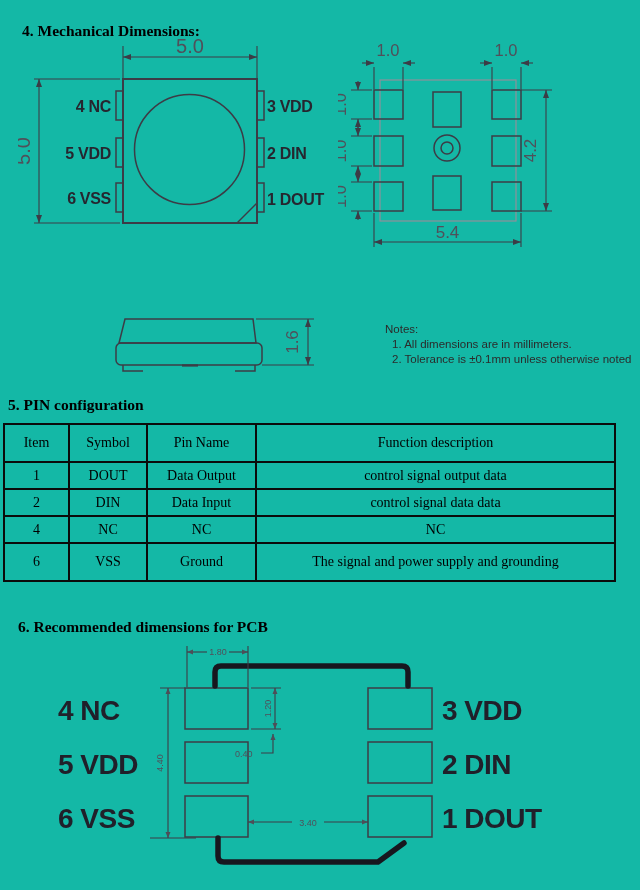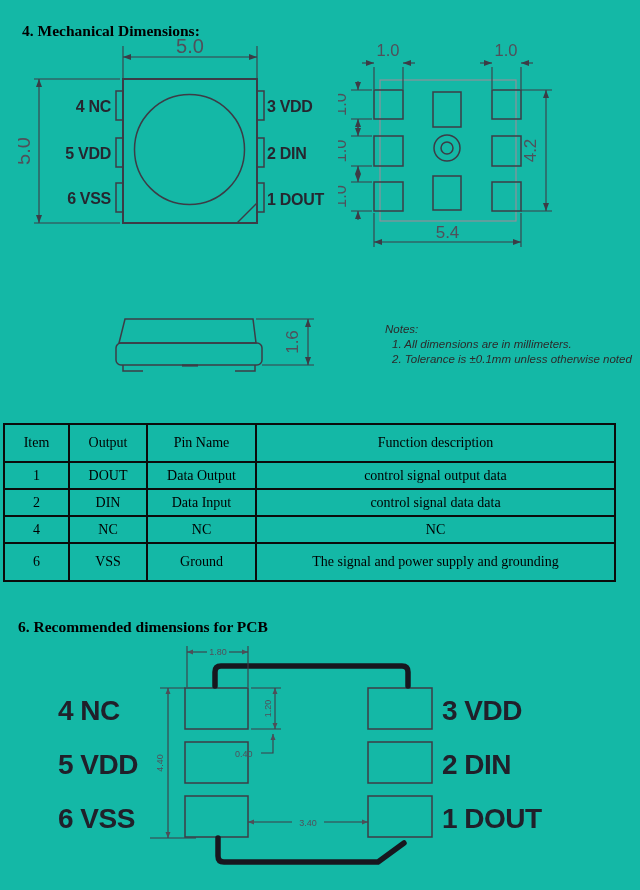--- a/index.html
+++ b/index.html
@@ -9,21 +9,21 @@
          color:#000;white-space:nowrap;}
   .s4t{left:22px;top:22px;font-size:15.5px;}
   .s5t{left:8px;top:396px;font-size:15.5px;}
   .s6t{left:18px;top:618px;font-size:15.5px;}
   .fig{position:absolute;}
   .figA{left:18px;top:36px;}
   .figB{left:338px;top:36px;}
   .figC{left:98px;top:300px;}
   .figD{left:40px;top:640px;}
   .notes{position:absolute;left:385px;top:322px;font-size:11.5px;line-height:15px;
-         color:#2b2b2b;white-space:nowrap;font-style:italic;}
+         color:#2b2b2b;white-space:nowrap;}
   .notes .nitem{padding-left:7px;}
   table.pintable{position:absolute;left:3px;top:423px;width:613px;border-collapse:collapse;
        table-layout:fixed;font-family:"Liberation Serif",serif;font-size:14px;color:#000;}
   table.pintable th,table.pintable td{border:2px solid #0b0b0b;text-align:center;
        vertical-align:middle;font-weight:normal;padding:0;overflow:hidden;}
   tr.hr{height:38px;} tr.rr{height:27px;} tr.rl{height:38px;}
   svg text{font-family:"Liberation Sans",sans-serif;}
   .dim{fill:#50505a;}
   .lblA{fill:#26262f;font-weight:bold;font-size:16px;letter-spacing:-0.3px;}
   .lblD{fill:#20202a;font-weight:bold;font-size:28px;letter-spacing:-0.5px;}
@@ -155,32 +155,33 @@
       <text class="dim" transform="translate(200,42) rotate(-90)" text-anchor="middle" font-size="17">1.6</text>
     </g>
   </svg>
 
   <div class="notes">
     <div>Notes:</div>
     <div class="nitem">1. All dimensions are in millimeters.</div>
     <div class="nitem">2. Tolerance is ±0.1mm unless otherwise noted</div>
   </div>
 
+  <div class="title s5t">5. PIN configuration</div>
 
   <table class="pintable">
     <colgroup>
         <col style="width:65px">
         <col style="width:78px">
         <col style="width:109px">
         <col>
       </colgroup>
     <thead>
       <tr class="hr">
         <th>Item</th>
-        <th>Output</th>
+        <th>Symbol</th>
         <th>Pin Name</th>
         <th>Function description</th>
       </tr>
     </thead>
     <tbody>
       <tr class="rr">
         <td>1</td>
         <td>DOUT</td>
         <td>Data Output</td>
         <td>control signal output data</td>

